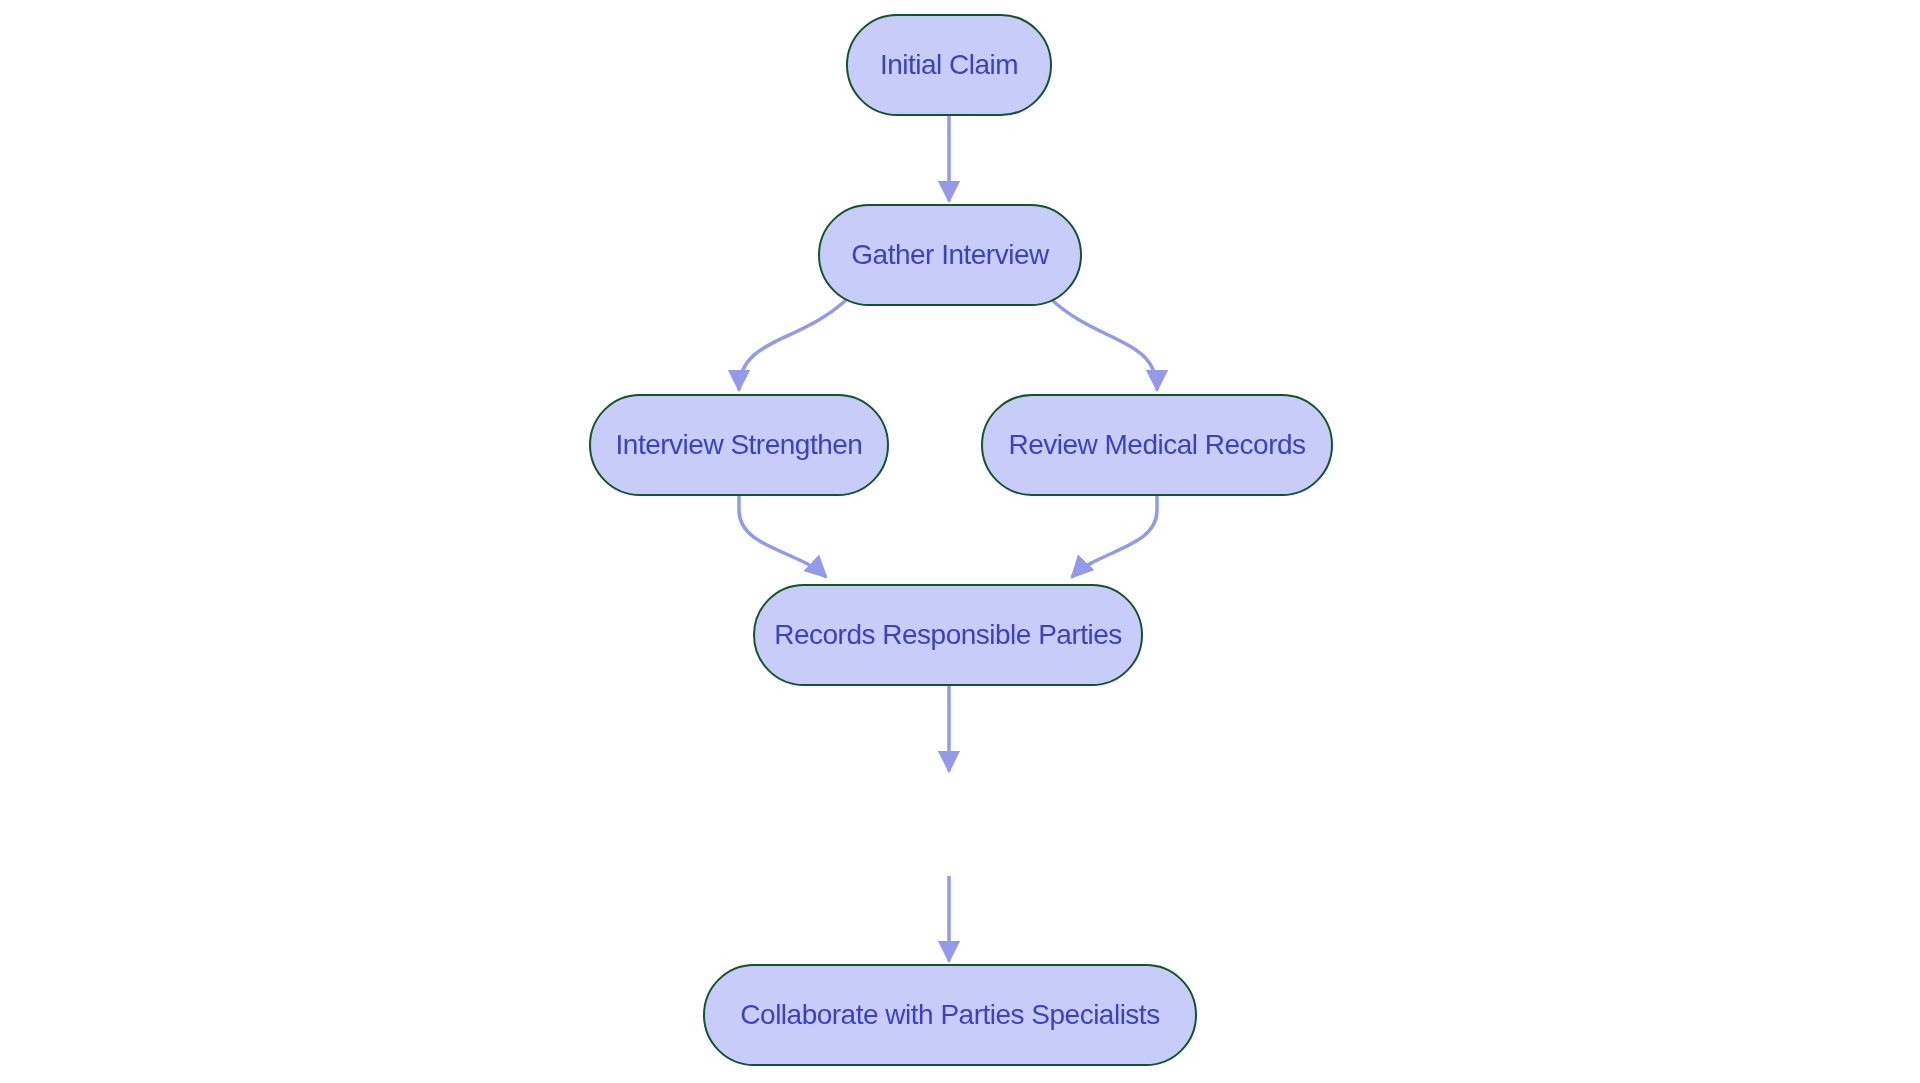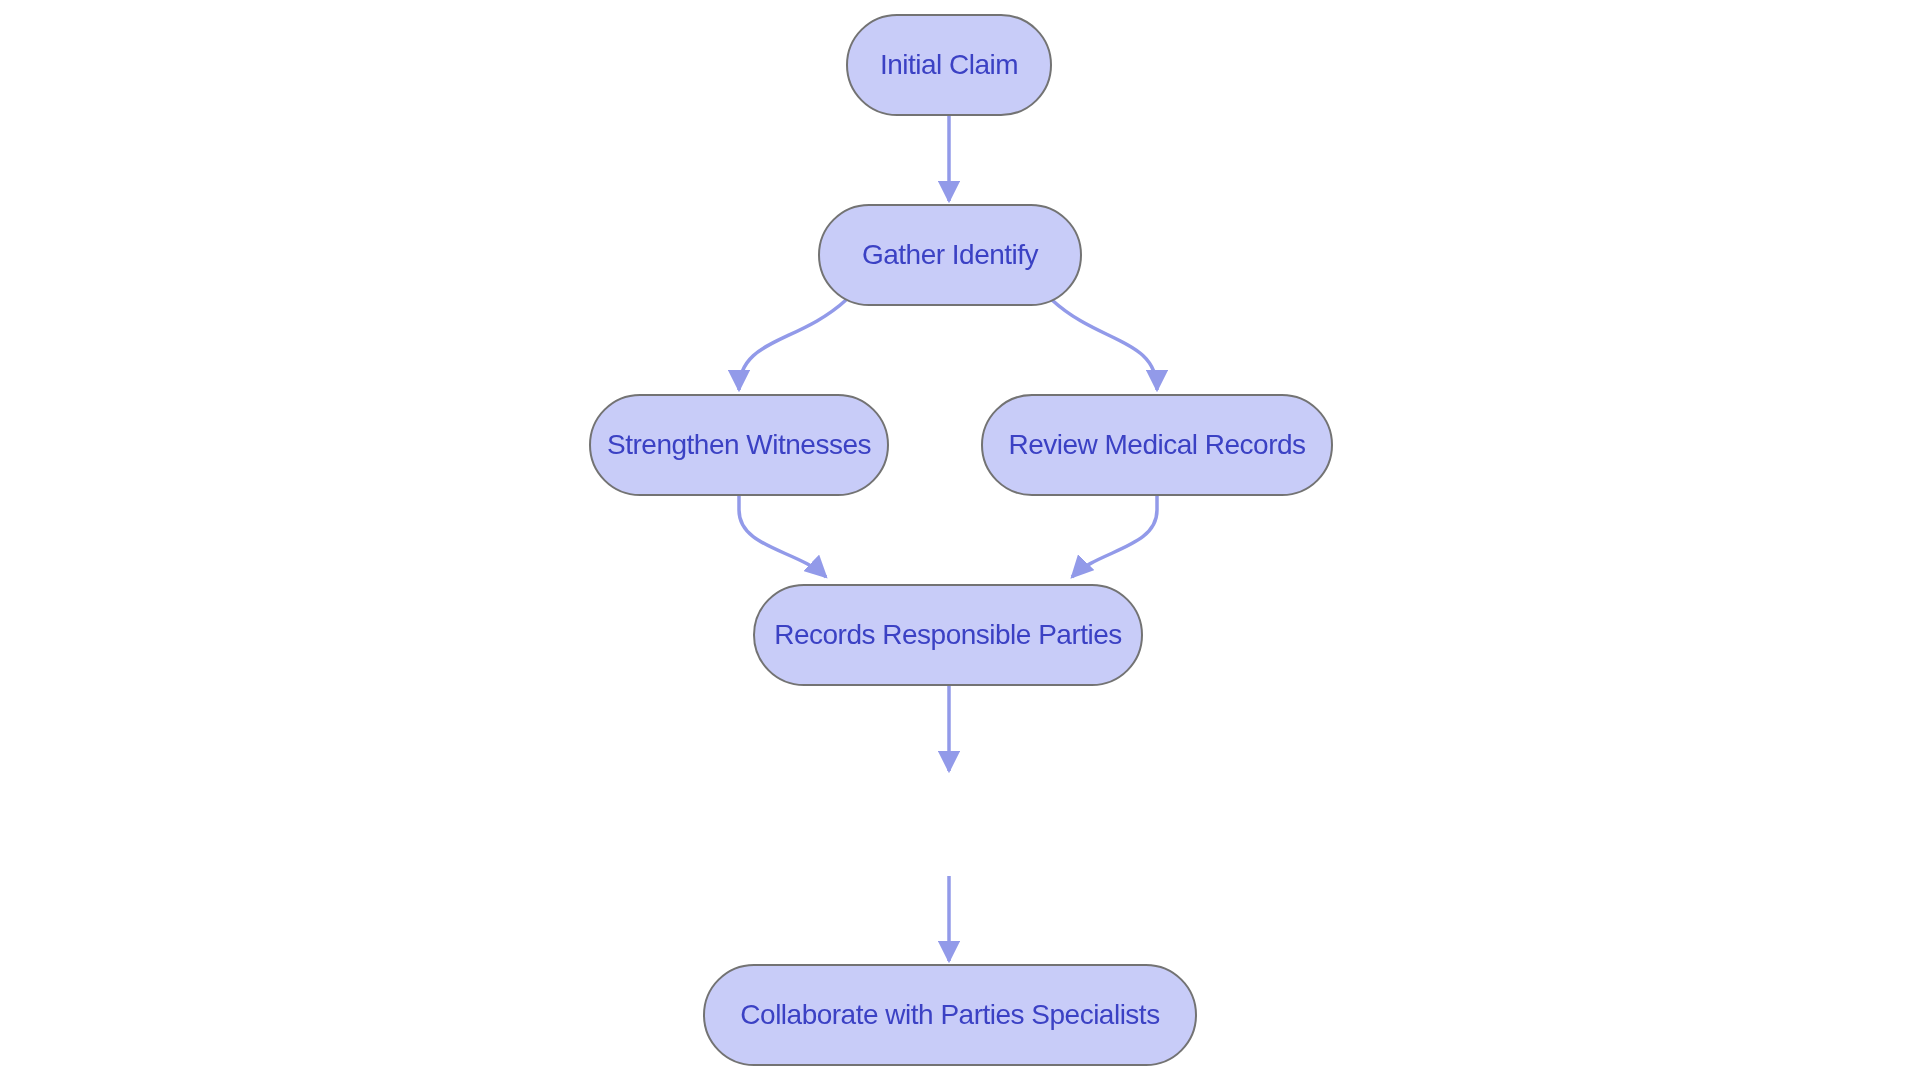--- a/index.html
+++ b/index.html
@@ -26,21 +26,21 @@
   .edges-layer path.edge {
     fill: none;
     stroke: #929ae9;
     stroke-width: 3.5;
   }
   .node {
     position: absolute;
     height: 102px;
     z-index: 2;
     background: #c8ccf8;
-    border: 2px solid #737373;
+    border: 2px solid #14532d;
     border-radius: 52px;
     box-sizing: border-box;
     display: flex;
     align-items: center;
     justify-content: center;
   }
   .node-label {
     color: #3b41c4;
     font-size: 28px;
     letter-spacing: -0.5px;
@@ -66,25 +66,25 @@
     <path class="edge" d="M 1157 496 V 510 C 1157 548, 1098 550, 1072 577" marker-end="url(#arrowhead)"></path>
     <path class="edge" d="M 949 686 V 771" marker-end="url(#arrowhead)"></path>
     <path class="edge" d="M 949 876 V 961" marker-end="url(#arrowhead)"></path>
   </svg>
 
   <div class="node" style="left:846px; top:14px; width:206px;">
     <span class="node-label">Initial Claim</span>
   </div>
 
   <div class="node" style="left:818px; top:204px; width:264px;">
-    <span class="node-label">Gather Identify</span>
+    <span class="node-label">Gather Interview</span>
   </div>
 
   <div class="node" style="left:589px; top:394px; width:300px;">
-    <span class="node-label">Strengthen Witnesses</span>
+    <span class="node-label">Interview Strengthen</span>
   </div>
 
   <div class="node" style="left:981px; top:394px; width:352px;text-align:center;">
     <span class="node-label">Review Medical Records</span>
   </div>
 
   <div class="node" style="left:753px; top:584px; width:390px;">
     <span class="node-label">Records Responsible Parties</span>
   </div>
 

